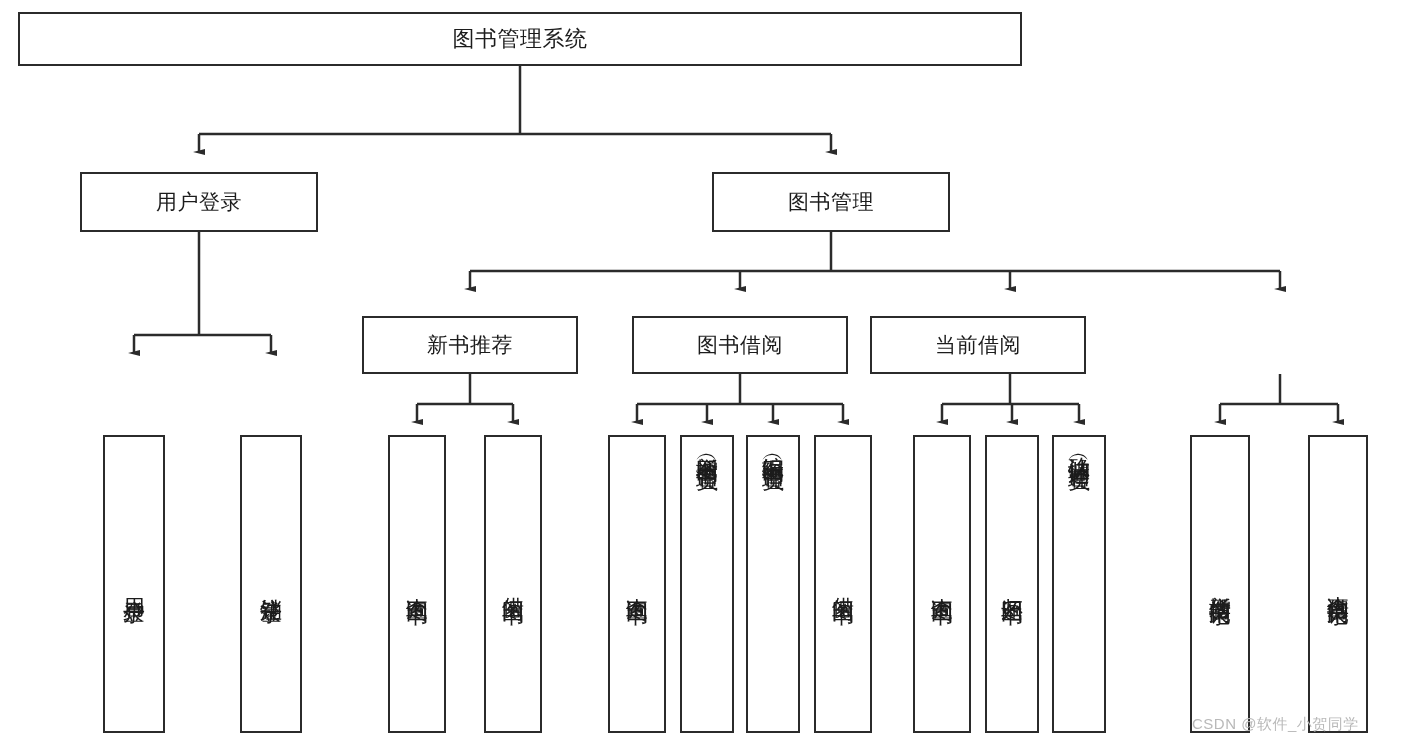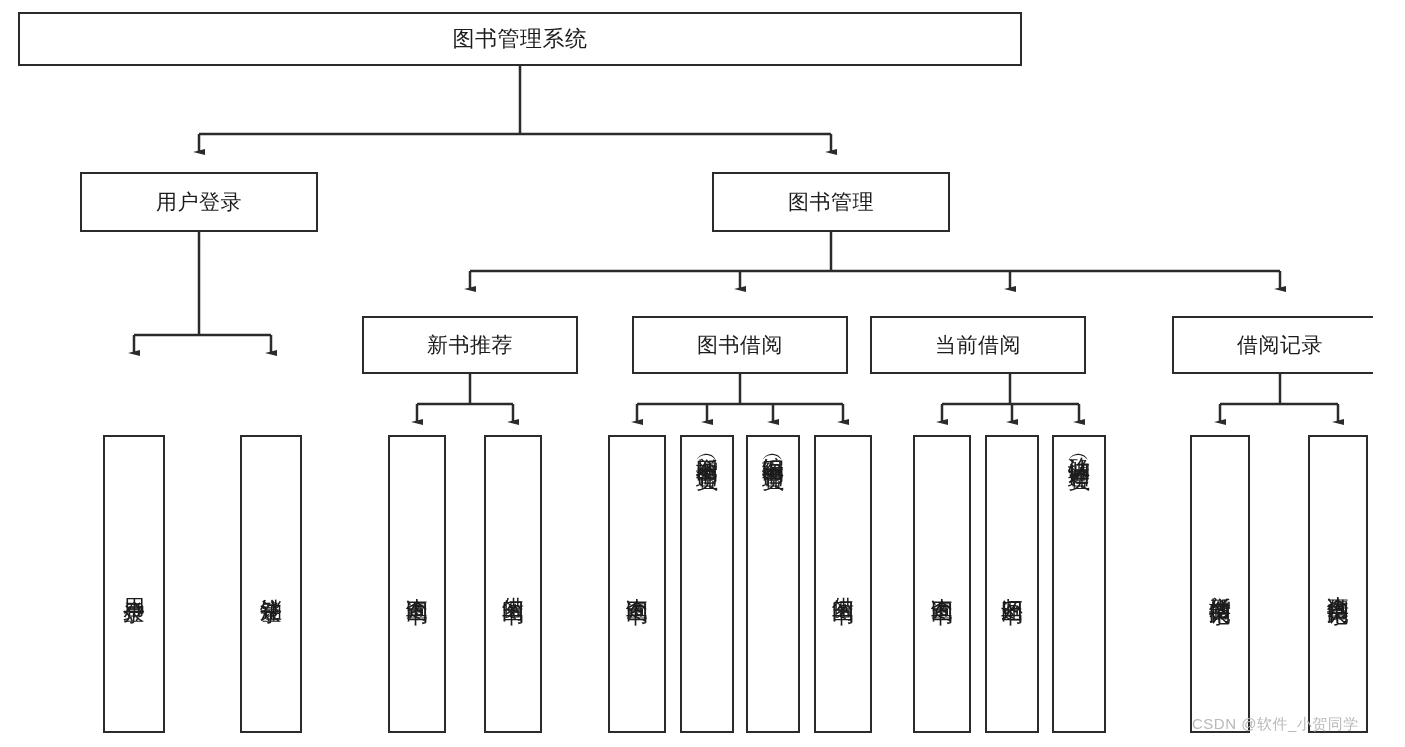--- a/index.html
+++ b/index.html
@@ -130,23 +130,20 @@
 
   <div class="node node-h" style="left: 632px; top: 316px; width: 216px; height: 58px;">
       <span>图书借阅</span>
     </div>
   <div class="node node-h" style="left: 362px; top: 316px; width: 216px; height: 58px;">
       <span>新书推荐</span>
     </div>
   <div class="node node-h" style="left: 870px; top: 316px; width: 216px; height: 58px;">
       <span>当前借阅</span>
     </div>
-  <div class="node node-h" style="left: 1172px; top: 316px; width: 216px; height: 58px;">
-      <span>借阅记录</span>
-    </div>
 
   <div class="node node-v" style="left: 103px; top: 435px; width: 62px; height: 298px;">用户登录</div>
   <div class="node node-v" style="left: 240px; top: 435px; width: 62px; height: 298px;">注销登录</div>
   <div class="node node-v" style="left: 388px; top: 435px; width: 58px; height: 298px;">查询图书</div>
   <div class="node node-v" style="left: 484px; top: 435px; width: 58px; height: 298px;">借阅图书</div>
   <div class="node node-v" style="left: 608px; top: 435px; width: 58px; height: 298px;">查询图书</div>
   <div class="node node-v top-aligned" style="left: 680px; top: 435px; width: 54px; height: 298px;">新增图书（管理员）</div>
   <div class="node node-v top-aligned" style="left: 746px; top: 435px; width: 54px; height: 298px;">编辑图书（管理员）</div>
   <div class="node node-v" style="left: 814px; top: 435px; width: 58px; height: 298px;">借阅图书</div>
   <div class="node node-v" style="left: 913px; top: 435px; width: 58px; height: 298px;">查询图书</div>

